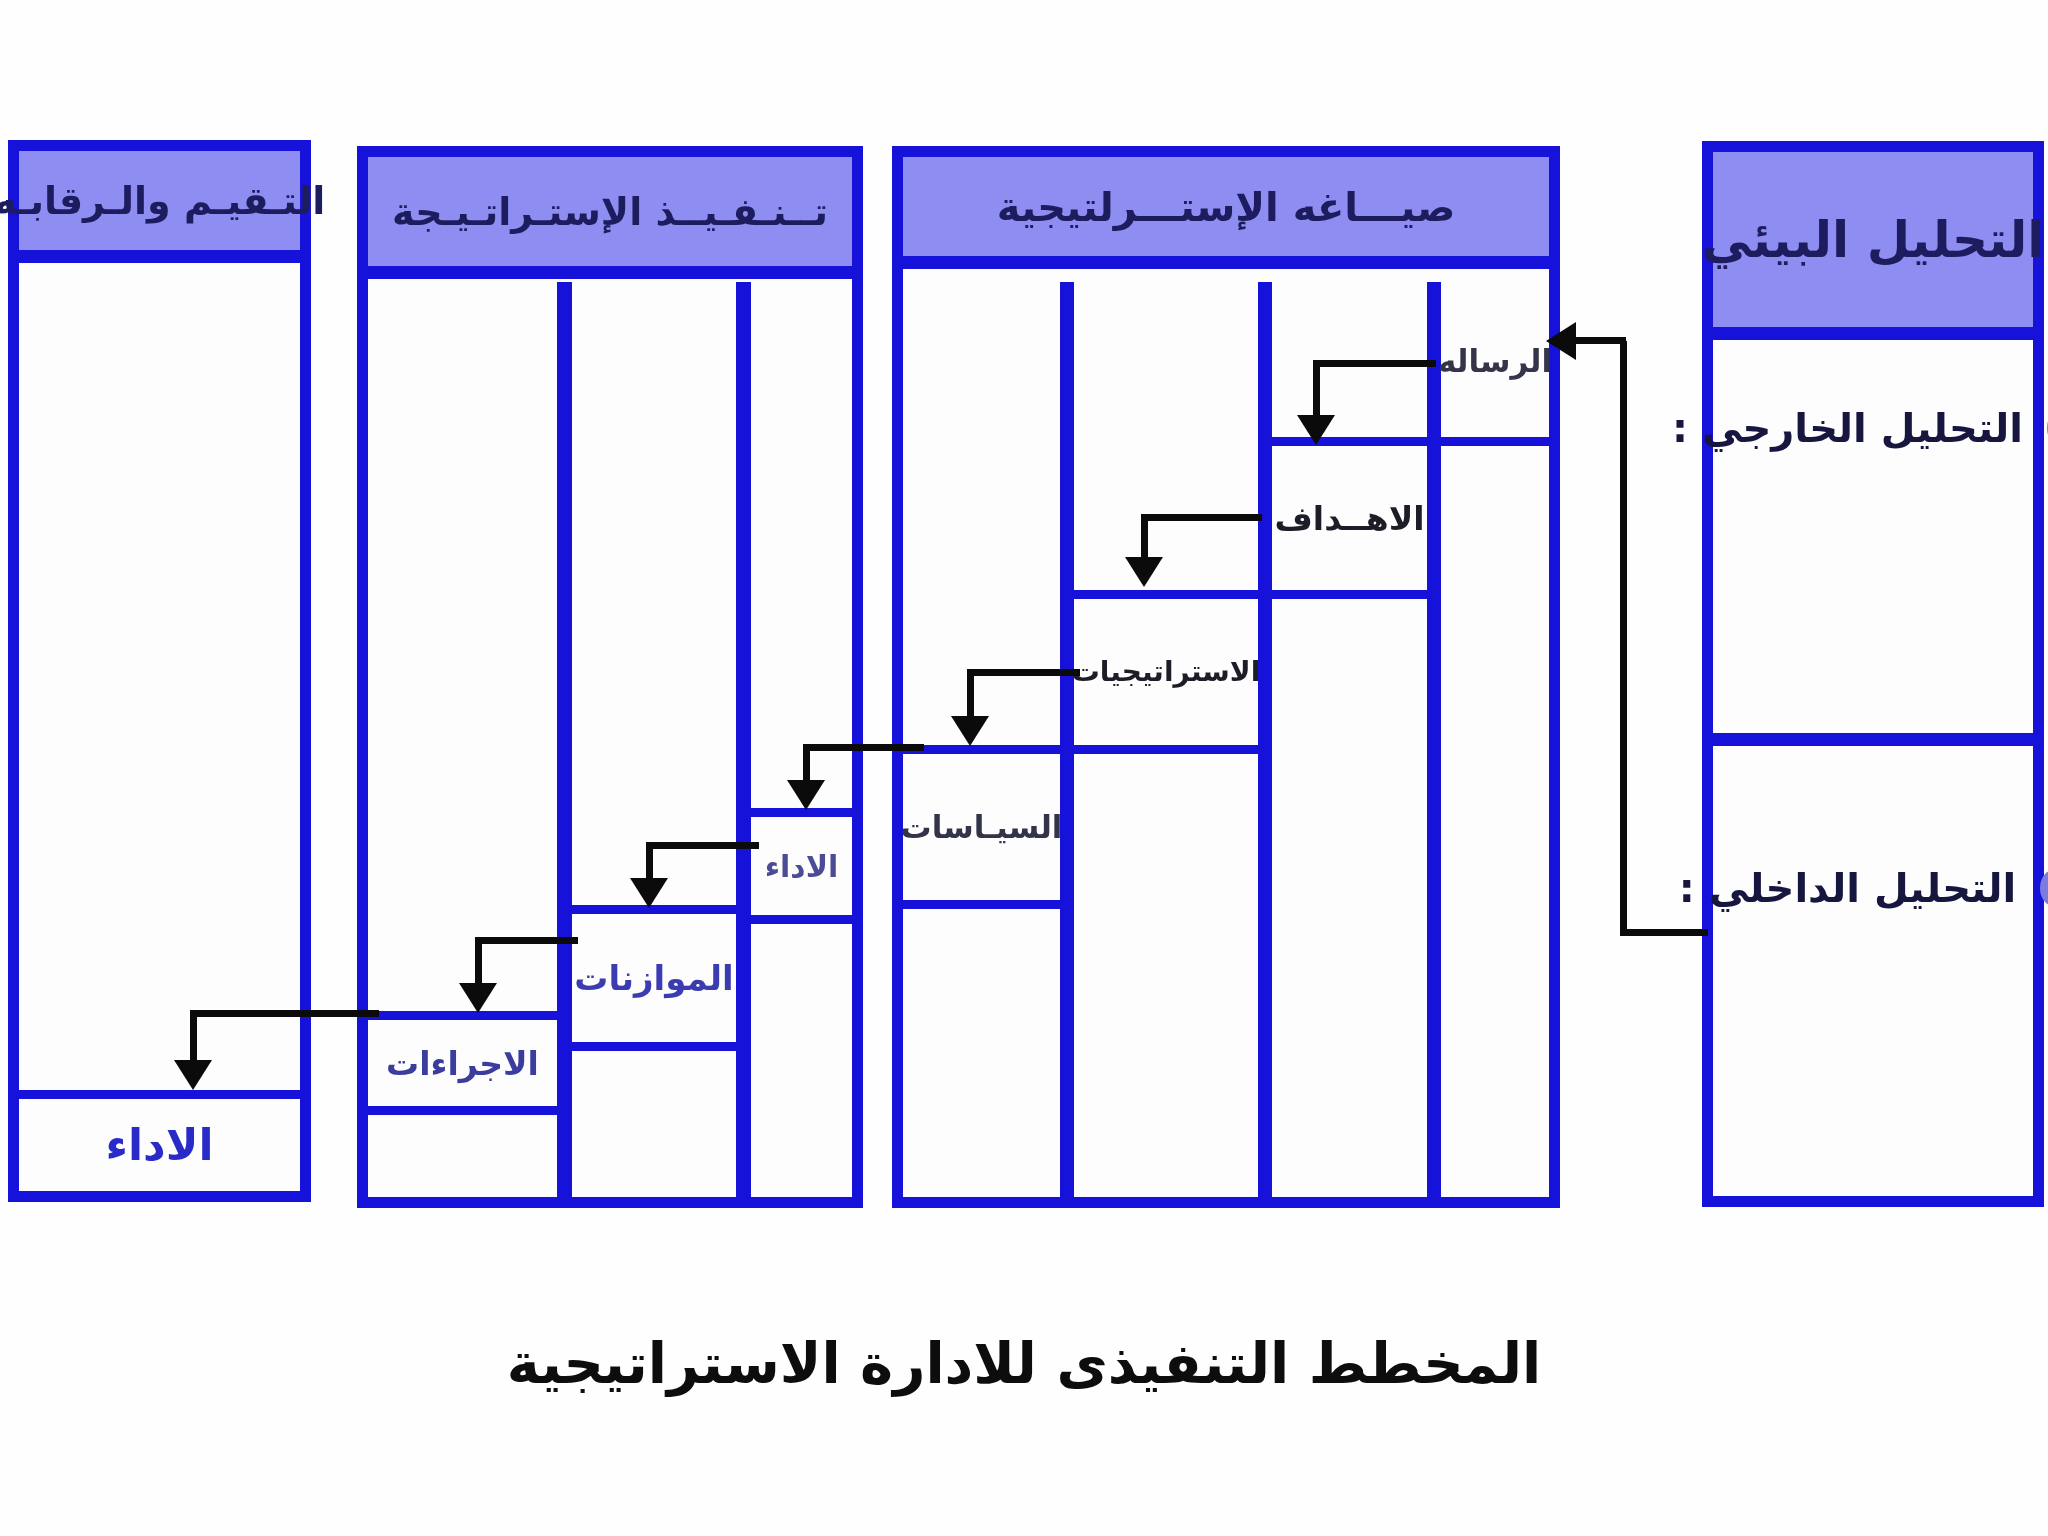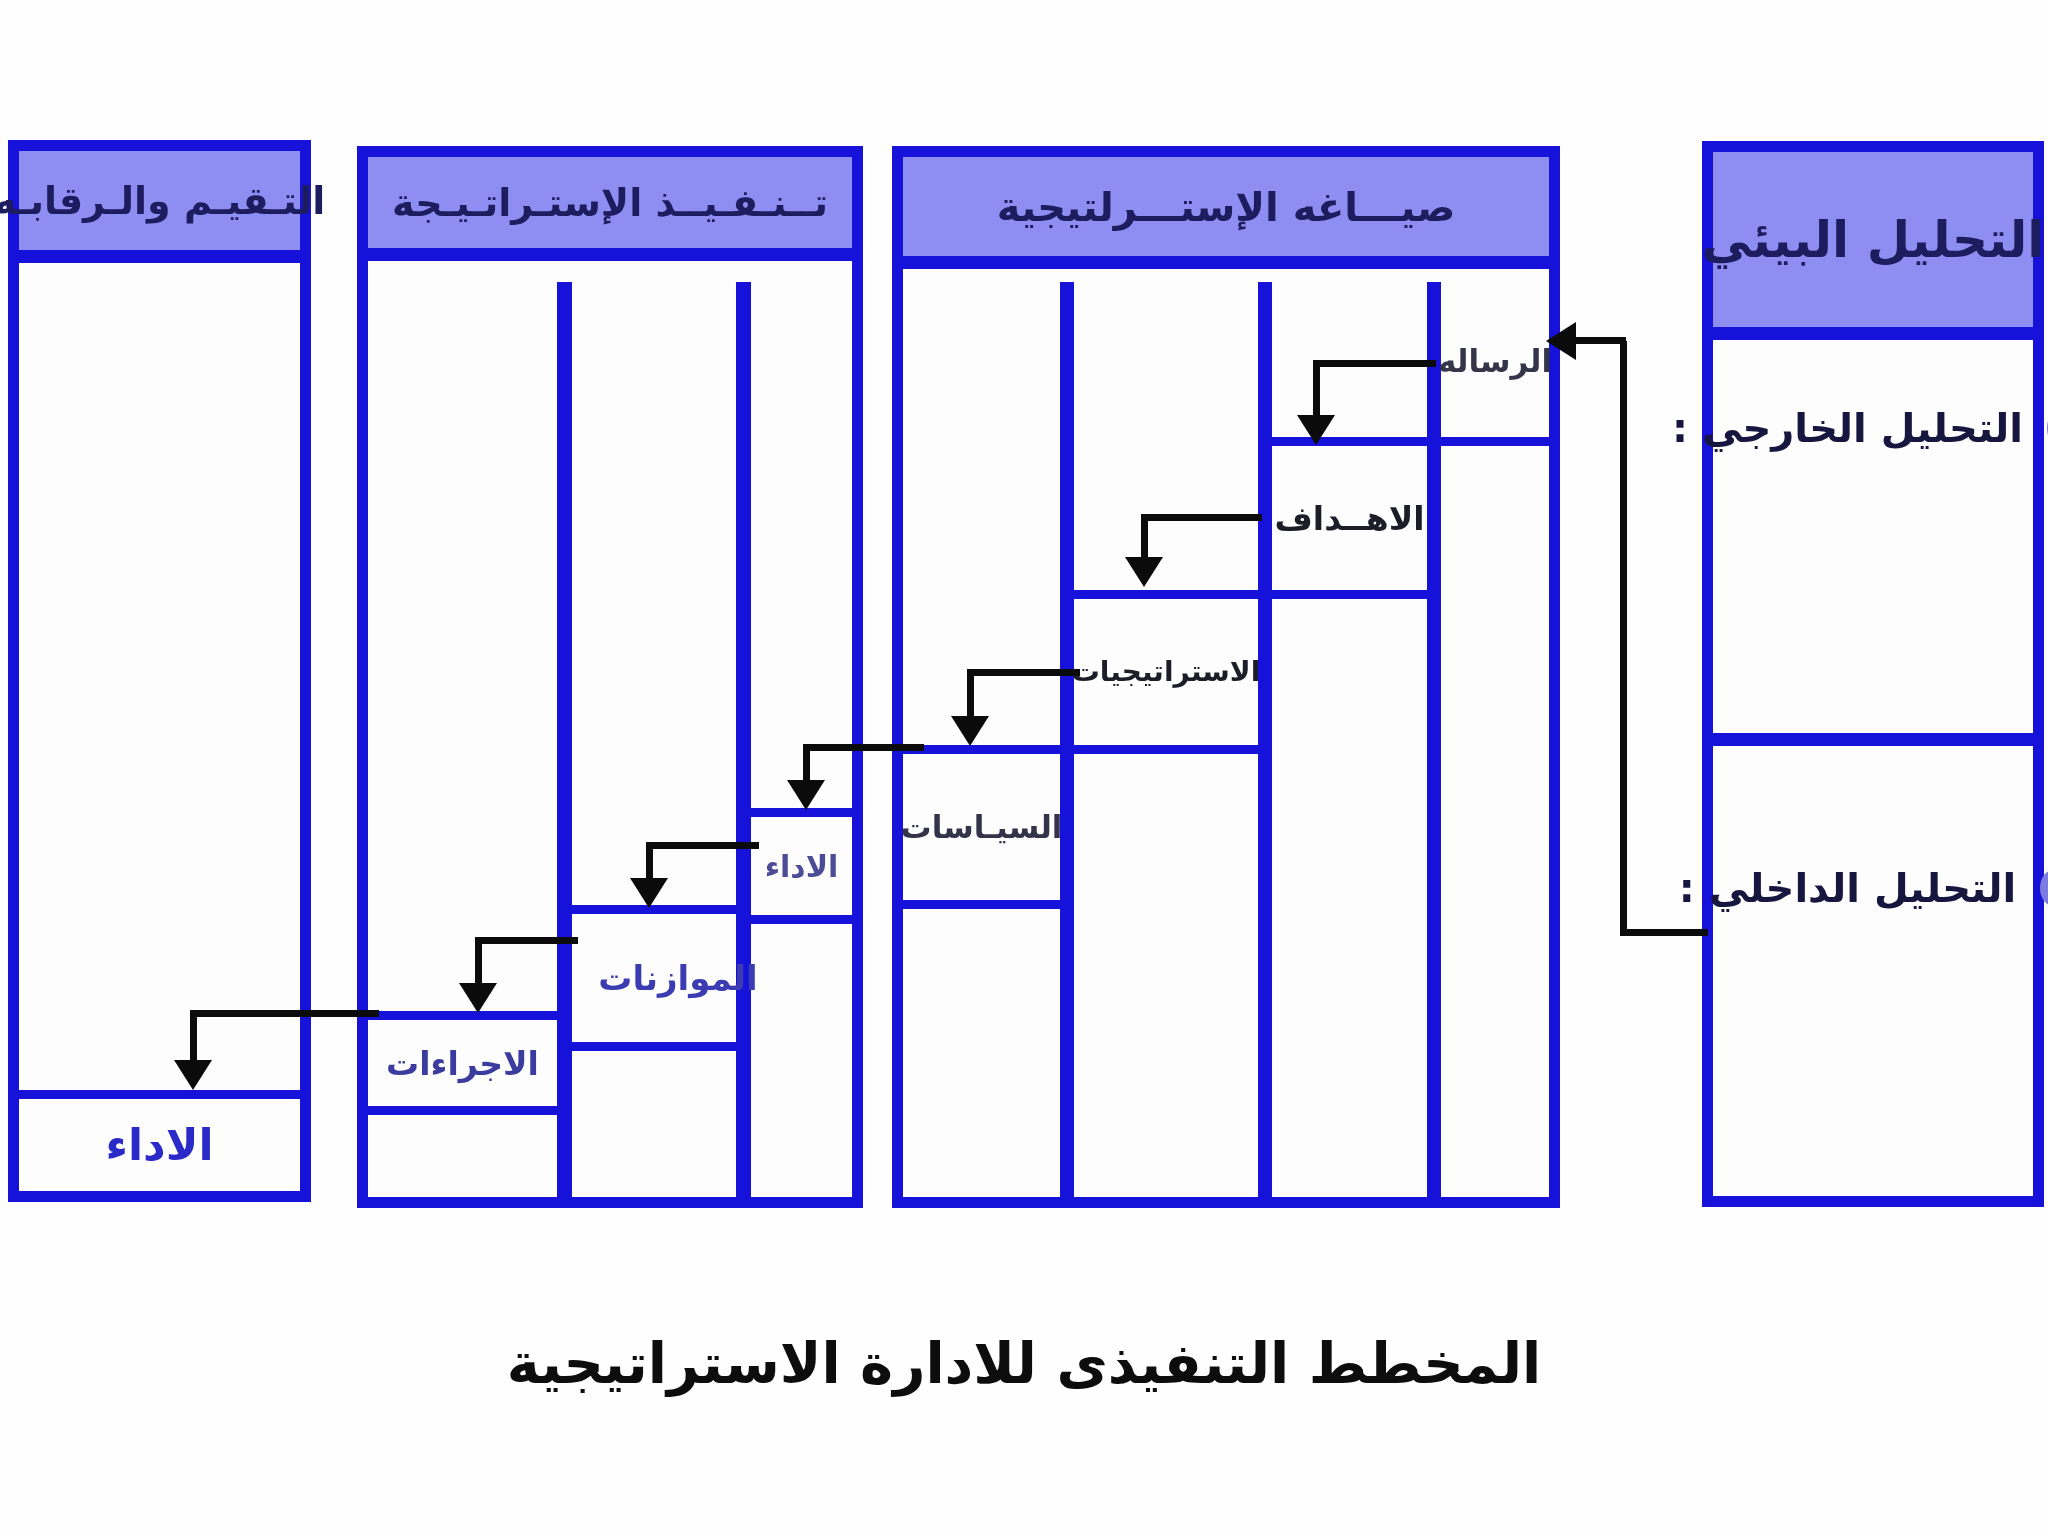--- a/index.html
+++ b/index.html
@@ -39,31 +39,31 @@
     font-size:56px;font-weight:bold;color:#0d0d0d;font-family:"DejaVu Serif","DejaVu Sans",serif;}
 
   
   .p-eval{left:8px;top:140px;width:303px;height:1062px;}
   .p-eval .panel-header{height:112px;font-size:38px;}
   .p-eval .perf-div{left:0;width:281px;top:939px;height:9px;}
   .p-eval .perf-label{left:0;top:948px;width:281px;height:90px;font-size:44px;color:#2a2ac8;}
 
   
   .p-impl{left:357px;top:146px;width:506px;height:1062px;}
-  .p-impl .panel-header{height:104px;font-size:38px;}
+  .p-impl .panel-header{height:122px;font-size:38px;}
   .p-impl .v1{left:189px;top:125px;width:15px;height:915px;}
   .p-impl .v2{left:368px;top:125px;width:15px;height:915px;}
   .p-impl .prog-top{left:383px;top:651px;width:101px;height:9px;}
   .p-impl .prog-bot{left:383px;top:758px;width:101px;height:9px;}
   .p-impl .budg-top{left:204px;top:748px;width:164px;height:9px;}
   .p-impl .budg-bot{left:204px;top:885px;width:164px;height:9px;}
   .p-impl .proc-top{left:0;top:854px;width:189px;height:9px;}
   .p-impl .proc-bot{left:0;top:949px;width:189px;height:9px;}
   .p-impl .lbl-programs{left:383px;top:662px;width:101px;height:94px;font-size:30px;color:#4c4c96;}
-  .p-impl .lbl-budgets{left:204px;top:759px;width:164px;height:124px;font-size:34px;color:#3c3cb2;margin-left:24px;}
+  .p-impl .lbl-budgets{left:204px;top:759px;width:164px;height:124px;font-size:34px;color:#3c3cb2;}
   .p-impl .lbl-procedures{left:0;top:865px;width:189px;height:82px;font-size:33px;color:#3c3c9e;}
 
   
   .p-form{left:892px;top:146px;width:668px;height:1062px;}
   .p-form .panel-header{height:112px;font-size:40px;}
   .p-form .v1{left:157px;top:125px;width:14px;height:915px;}
   .p-form .v2{left:355px;top:125px;width:14px;height:915px;}
   .p-form .v3{left:524px;top:125px;width:14px;height:915px;}
   .p-form .hA{left:369px;top:280px;width:277px;height:9px;}
   .p-form .hB{left:171px;top:433px;width:353px;height:9px;}

